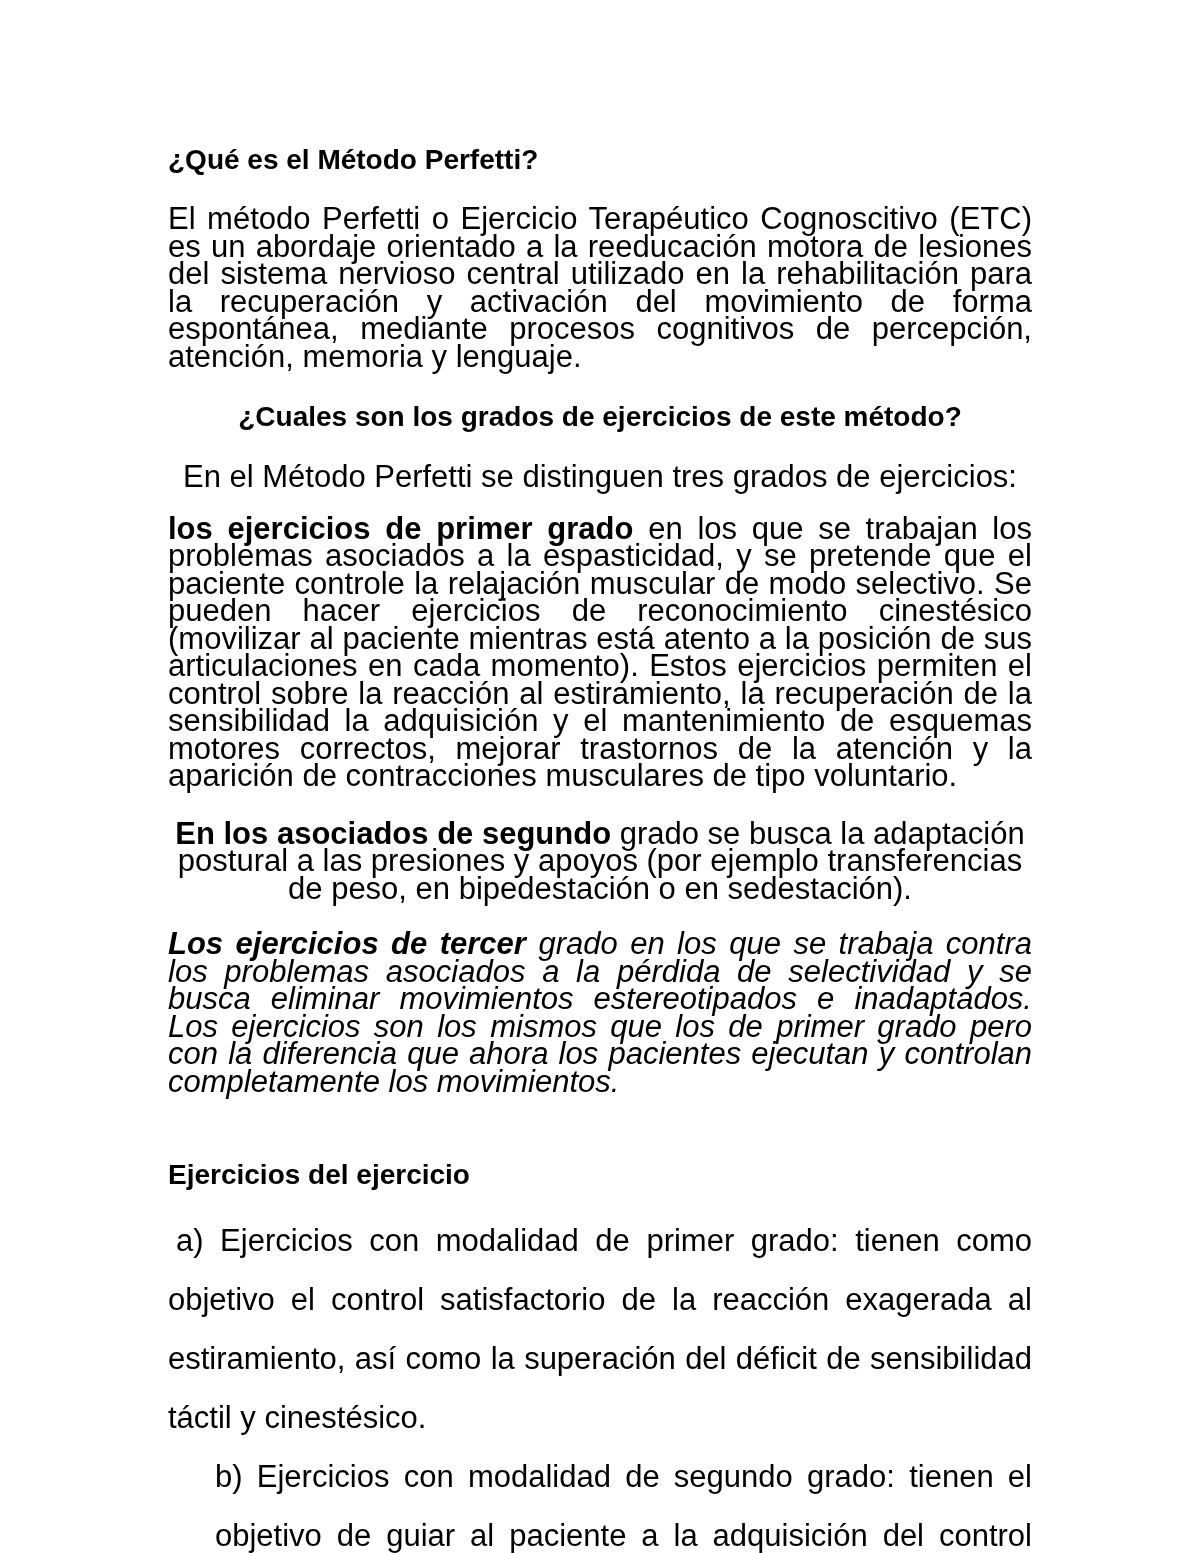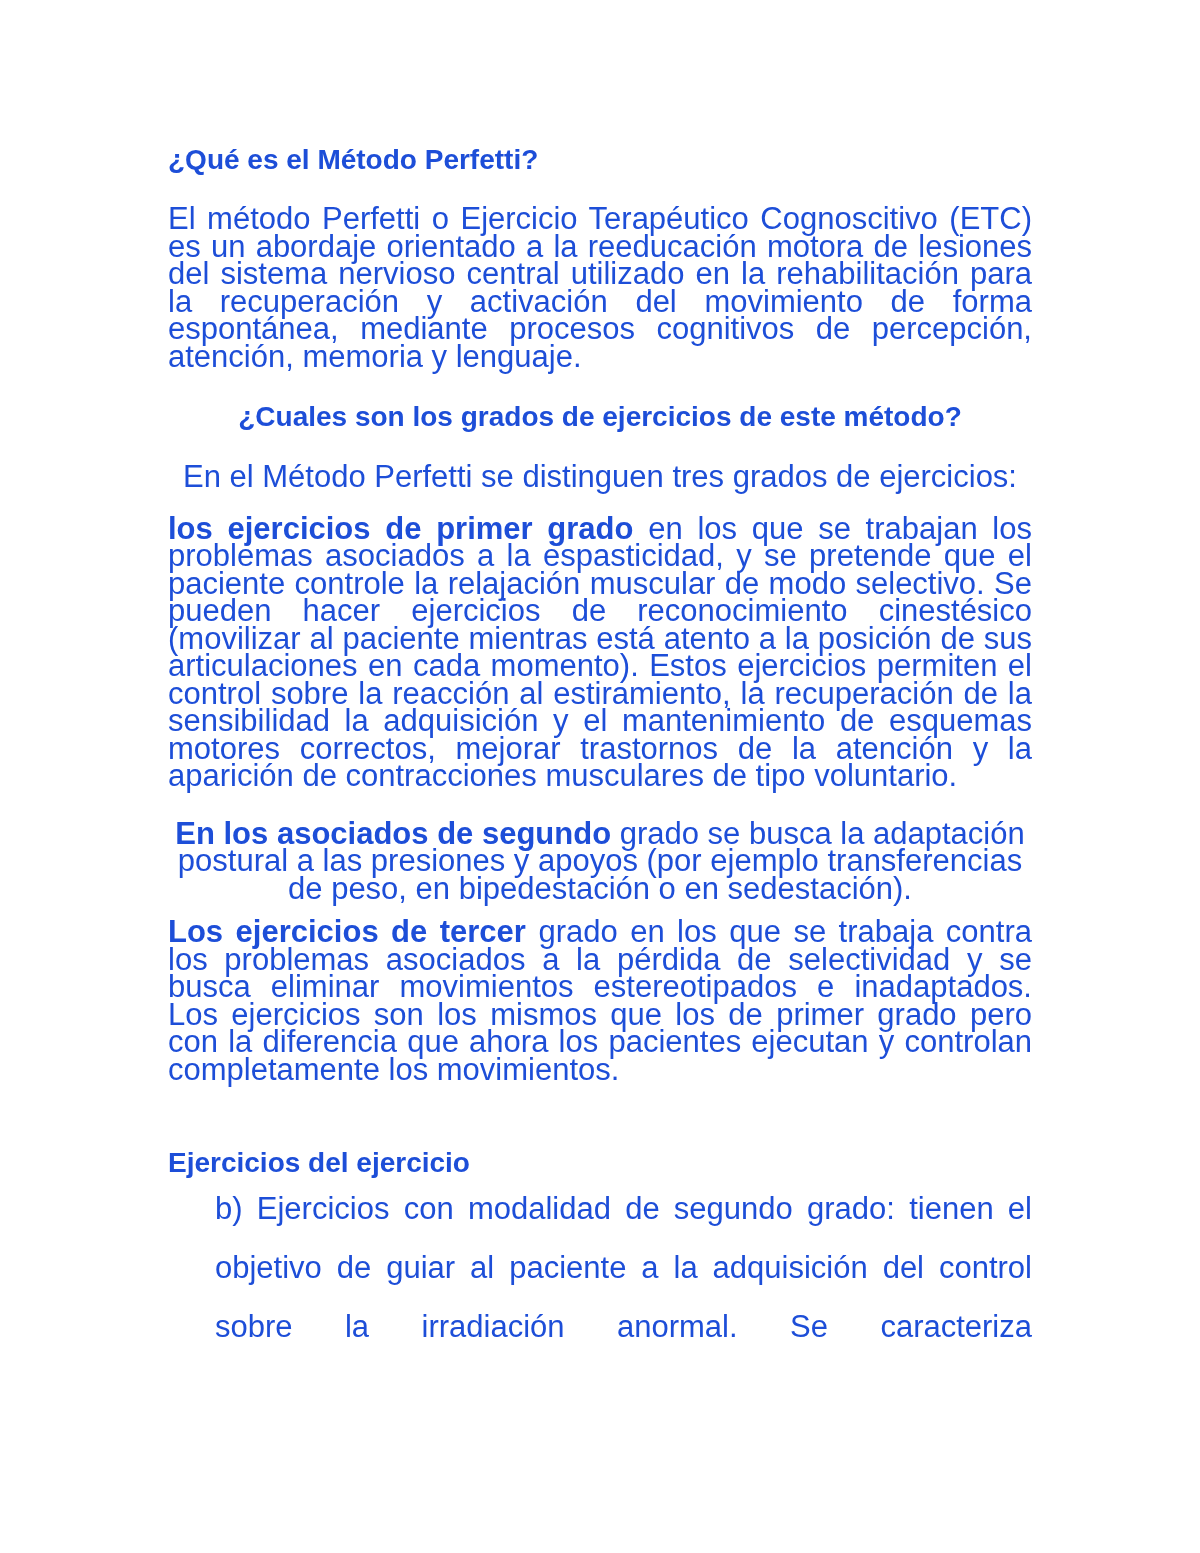--- a/index.html
+++ b/index.html
@@ -5,21 +5,21 @@
   html, body {
     margin: 0;
     padding: 0;
     background: #ffffff;
   }
   .page {
     position: relative;
     width: 1200px;
     height: 1553px;
     background: #ffffff;
-    color: #1d4ed8;
+    color: #000000;
     font-family: "Liberation Sans", sans-serif;
     overflow: hidden;
   }
   .content {
     position: absolute;
     left: 168px;
     top: 143px;
     width: 864px;
   }
   .doc-heading {
@@ -35,21 +35,21 @@
     line-height: 27.5px;
     text-align: justify;
     font-weight: 400;
   }
   .body-p b {
     font-weight: 700;
   }
   .mt-29 { margin-top: 29px; }
   .mt-30 { margin-top: 30px; text-align: center; }
   .mt-24 { margin-top: 24px; }
-  .mt-28 { margin-top: 16px; }
+  .mt-28 { margin-top: 28px; font-style: italic; }
   .mt-63 { margin-top: 63px; }
   .mt-20 { margin-top: 20px; }
   .double {
     line-height: 59px;
   }
   .indent-first {
     text-indent: 8px;
   }
   .justify-last {
     text-align-last: justify;
@@ -71,17 +71,18 @@
     <p class="body-p mt-30">En el Método Perfetti se distinguen tres grados de ejercicios:</p>
 
     <p class="body-p mt-24"><b>los ejercicios de primer grado</b><span> en los que se trabajan los problemas asociados a la espasticidad, y se pretende que el paciente controle la relajación muscular de modo selectivo. Se pueden hacer ejercicios de reconocimiento cinestésico (movilizar al paciente mientras está atento a la posición de sus articulaciones en cada momento). Estos ejercicios permiten el control sobre la reacción al estiramiento, la recuperación de la sensibilidad la adquisición y el mantenimiento de esquemas motores correctos, mejorar trastornos de la atención y la aparición de contracciones musculares de tipo voluntario.</span></p>
 
     <p class="body-p mt-30"><b>En los asociados de segundo</b><span> grado se busca la adaptación postural a las presiones y apoyos (por ejemplo transferencias de peso, en bipedestación o en sedestación).</span></p>
 
     <p class="body-p mt-28"><b>Los ejercicios de tercer</b><span> grado en los que se trabaja contra los problemas asociados a la pérdida de selectividad y se busca eliminar movimientos estereotipados e inadaptados. Los ejercicios son los mismos que los de primer grado pero con la diferencia que ahora los pacientes ejecutan y controlan completamente los movimientos.</span></p>
 
     <h1 class="doc-heading mt-63">Ejercicios del ejercicio</h1>
 
+    <p class="body-p double indent-first mt-20">a) Ejercicios con modalidad de primer grado: tienen como objetivo el control satisfactorio de la reacción exagerada al estiramiento, así como la superación del déficit de sensibilidad táctil y cinestésico.</p>
 
     <p class="body-p double justify-last">b) Ejercicios con modalidad de segundo grado: tienen el objetivo de guiar al paciente a la adquisición del control sobre la irradiación anormal. Se caracteriza</p>
 
   </div>
 </div>
 
 </body></html>

